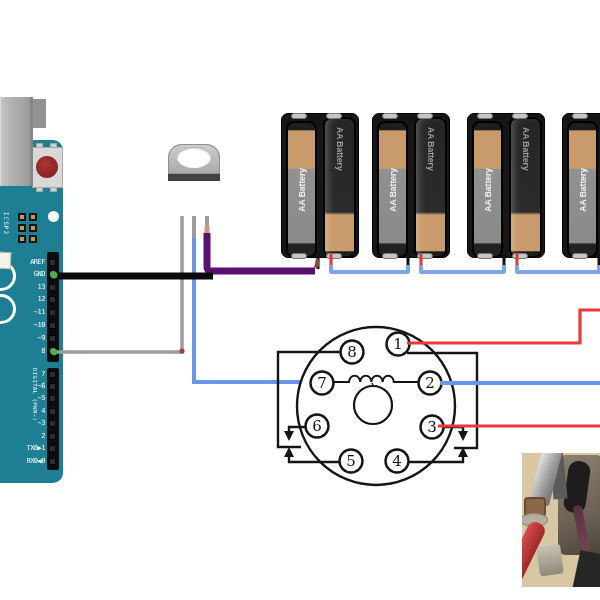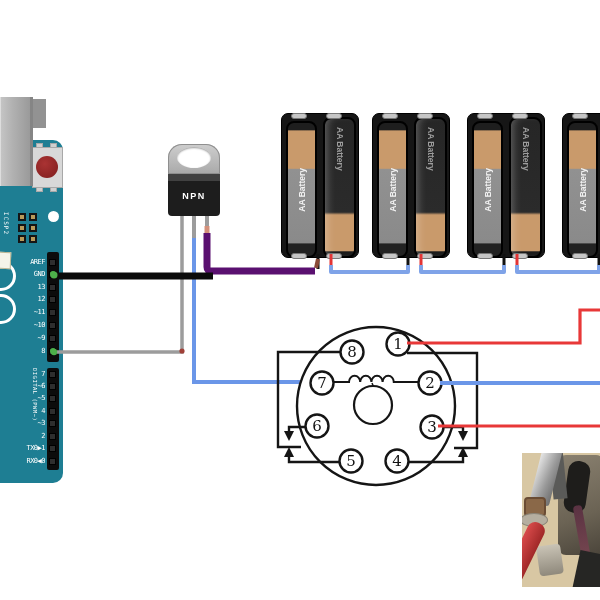--- a/index.html
+++ b/index.html
@@ -171,21 +171,20 @@
     <span class="pl" style="top:317px;">RX0◀0</span>
 
     <div class="vtext digital-label">DIGITAL (PWM~)</div>
   </div>
   <div class="usb"></div>
   <div class="usb-tab"></div>
 
   <div class="tr-tab"></div>
   <div class="tr-hole"></div>
   <div class="tr-band"></div>
-  <div class="tr-body">NPN</div>
 
   <div class="pack" style="left:281px;">
     <div class="batt batt-l">
       <span class="blabel blabel-l">AA Battery</span>
       </div>
     <div class="batt batt-r">
       <span class="blabel blabel-r">AA Battery</span>
       </div>
     <div class="contact" style="left:9px;top:-1px;"></div>
     <div class="contact" style="left:44px;top:-1px;"></div>

